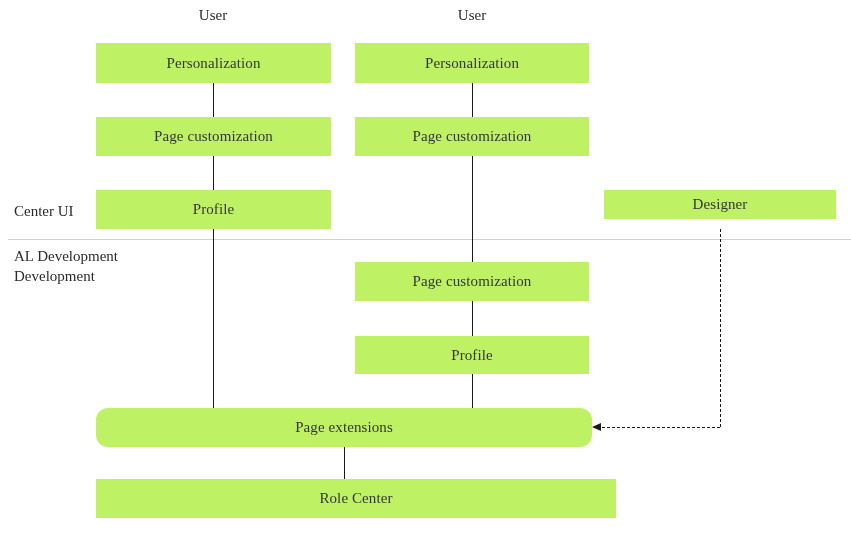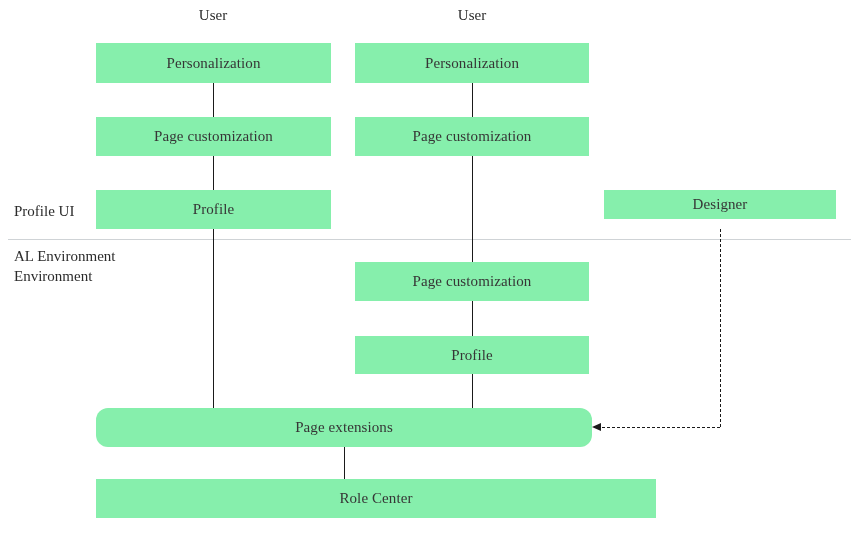--- a/index.html
+++ b/index.html
@@ -7,21 +7,21 @@
     position: relative;
     width: 851px;
     height: 534px;
     background: #ffffff;
     font-family: Liberation Serif, serif;
     color: #3a3a3a;
     overflow: hidden;
   }
   .box {
     position: absolute;
-    background: #86efac;
+    background: #bef264;
     display: flex;
     align-items: center;
     justify-content: center;
     font-size: 15px;
     color: #363636;
     letter-spacing: 0.1px;
   }
   .label {
     position: absolute;
     font-size: 15px;
@@ -65,38 +65,38 @@
   }
 </style>
 </head>
 <body>
 
 <div id="canvas">
 
   <div class="label center" style="left:147px; top:7px; width:132px;">User</div>
   <div class="label center" style="left:406px; top:7px; width:132px;">User</div>
 
-  <div class="label" style="left:14px; top:203px;">Profile UI</div>
-  <div class="lane-label-multi" style="left:14px; top:246px;">AL Environment Environment</div>
+  <div class="label" style="left:14px; top:203px;">Center UI</div>
+  <div class="lane-label-multi" style="left:14px; top:246px;">AL Development Development</div>
 
   <div class="divider"></div>
 
   <div class="box" style="left:96px; top:43px; width:235px; height:40px;">Personalization</div>
   <div class="box" style="left:96px; top:117px; width:235px; height:39px;">Page customization</div>
   <div class="box" style="left:96px; top:190px; width:235px; height:39px;">Profile</div>
 
   <div class="box" style="left:355px; top:43px; width:234px; height:40px;">Personalization</div>
   <div class="box" style="left:355px; top:117px; width:234px; height:39px;">Page customization</div>
   <div class="box" style="left:355px; top:262px; width:234px; height:39px;">Page customization</div>
   <div class="box" style="left:355px; top:336px; width:234px; height:38px;">Profile</div>
 
   <div class="box" style="left:604px; top:190px; width:232px; height:29px;">Designer</div>
 
   <div class="box" style="left:96px; top:408px; width:496px; height:39px;border-radius:12px;">Page extensions</div>
-  <div class="box" style="left:96px; top:479px; width:560px; height:39px;">Role Center</div>
+  <div class="box" style="left:96px; top:479px; width:520px; height:39px;">Role Center</div>
 
   <div class="vline" style="left:213px; top:83px; height:34px;"></div>
   <div class="vline" style="left:213px; top:156px; height:34px;"></div>
   <div class="vline" style="left:213px; top:229px; height:179px;"></div>
 
   <div class="vline" style="left:472px; top:83px; height:34px;"></div>
   <div class="vline" style="left:472px; top:156px; height:106px;"></div>
   <div class="vline" style="left:472px; top:301px; height:35px;"></div>
   <div class="vline" style="left:472px; top:374px; height:34px;"></div>
 

